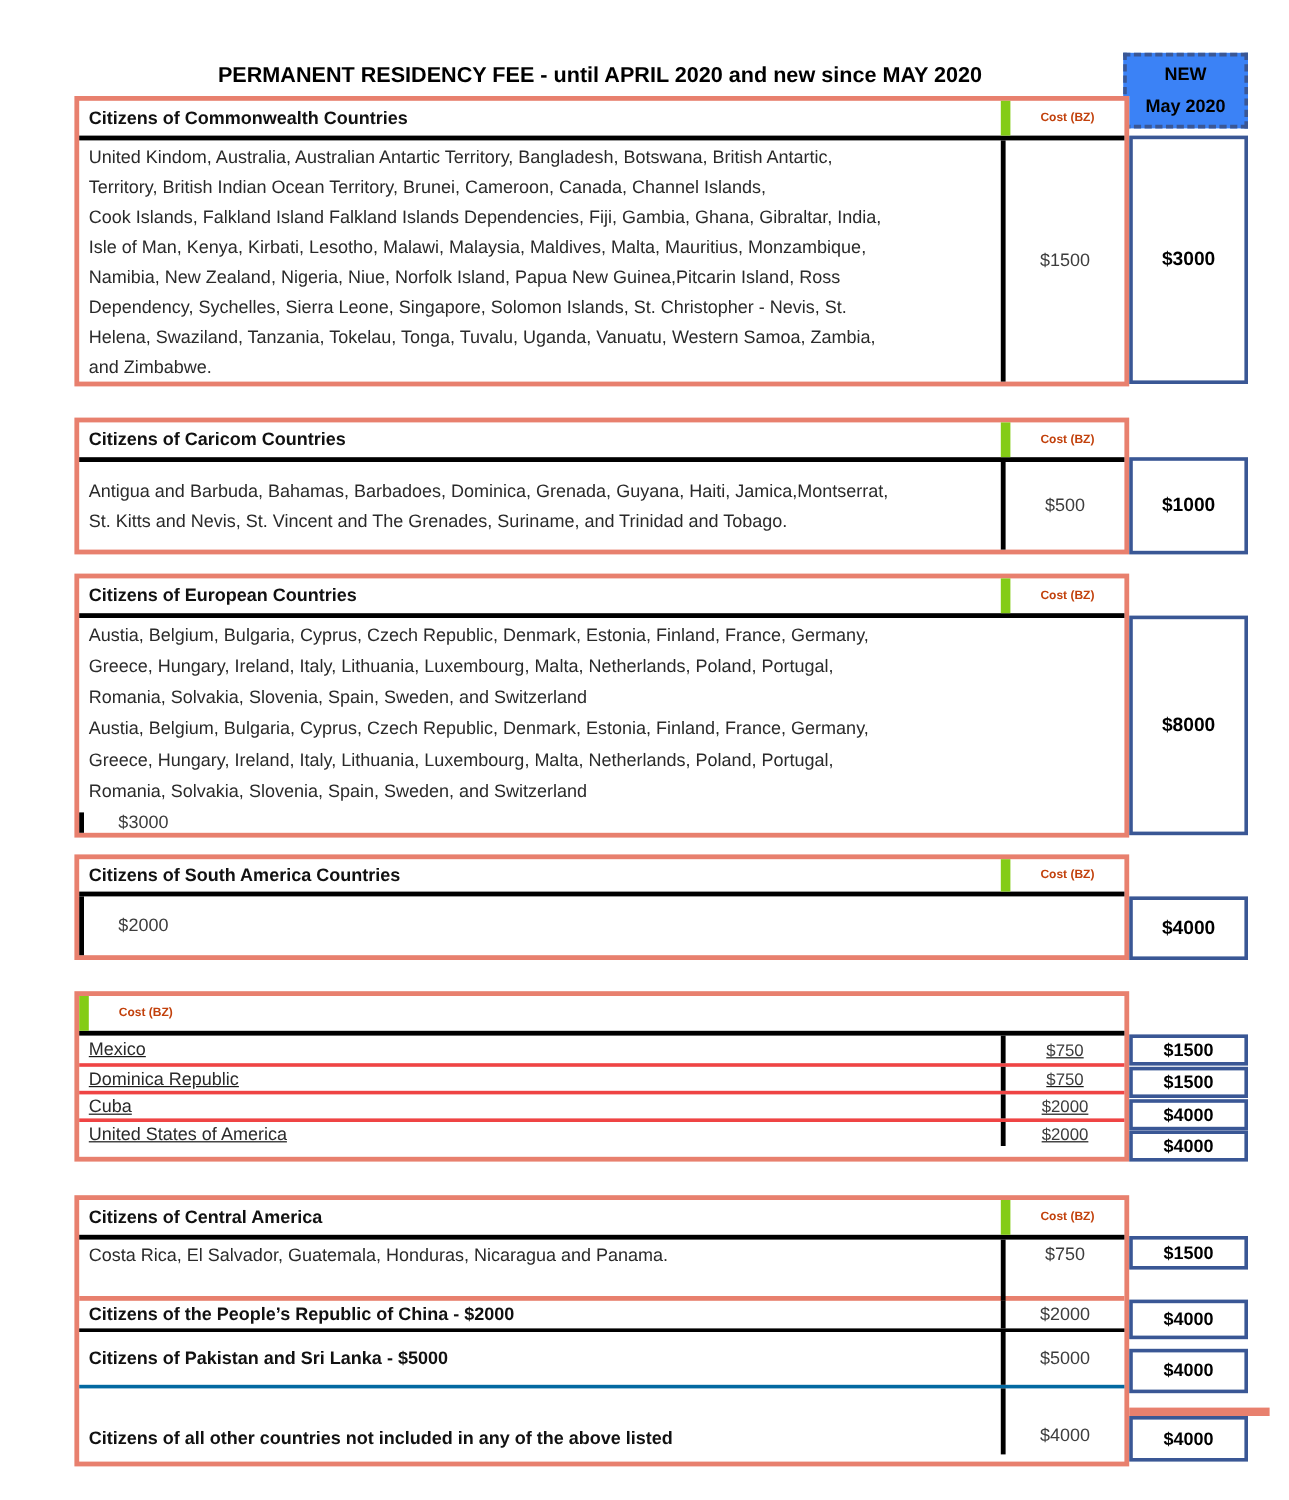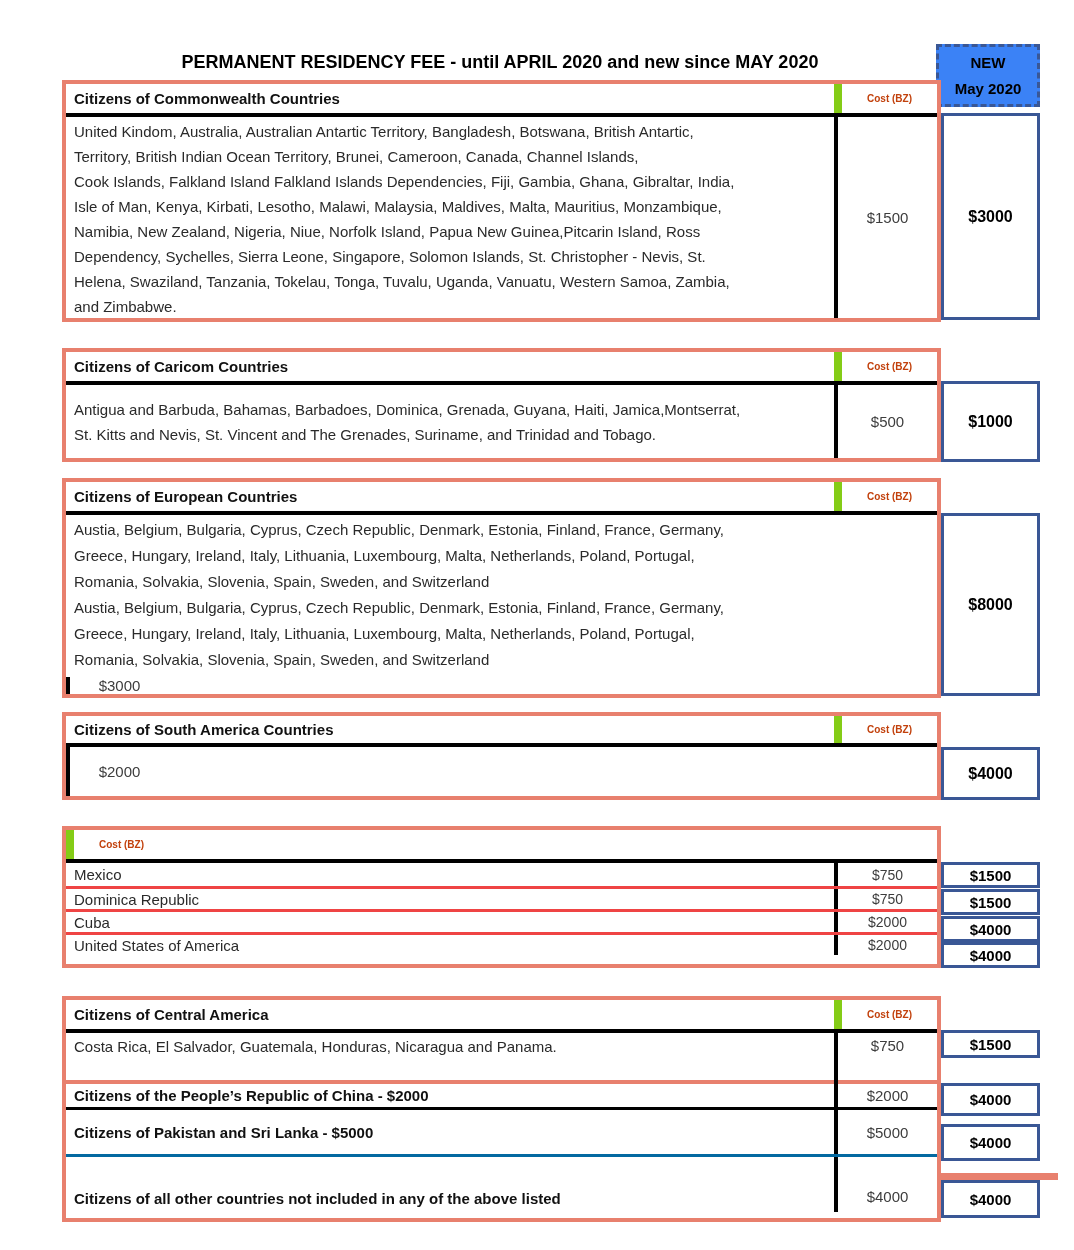--- a/index.html
+++ b/index.html
@@ -38,21 +38,21 @@
   .sec-body { display:flex; }
   .b1 { height:201px; } .b2 { height:73px; } .b3 { height:179px;flex-direction:column; } .b4 { height:49px; }
   .bl { flex:1; padding:2px 8px; font-size:15px; line-height:25px; color:#2a2a2a; white-space:pre-line; }
   .b2 .bl { display:flex; align-items:center; line-height:25px; }
   .b3 .bl { line-height:26px; }
   .b4 .bl { line-height:24px; padding-top:1px; }
   .bc { width:103px; border-left:4px solid #000; display:flex; align-items:center; justify-content:center;
         font-size:15px; color:#3d3d3d; }
 
   
-  .na-row { display:flex; height:23px; }
+  .na-row { display:flex; height:23px;text-decoration:underline; }
   .na-row.divided { border-top:3px solid #ef4444; }
   .na-label { flex:1; padding:0 8px; font-size:15px; color:#2a2a2a; display:flex; align-items:center; }
   .na-cost { width:103px; border-left:4px solid #000; display:flex; align-items:center; justify-content:center;
              font-size:14px; color:#3d3d3d; }
 
   
   .row-costa { display:flex; height:47px; }
   .row-costa .bl { line-height:24px; }
   .row-costa .bc { align-items:flex-start; padding-top:4px; }
   .div-salmon { display:flex; height:4px; background:#E8806E; }

